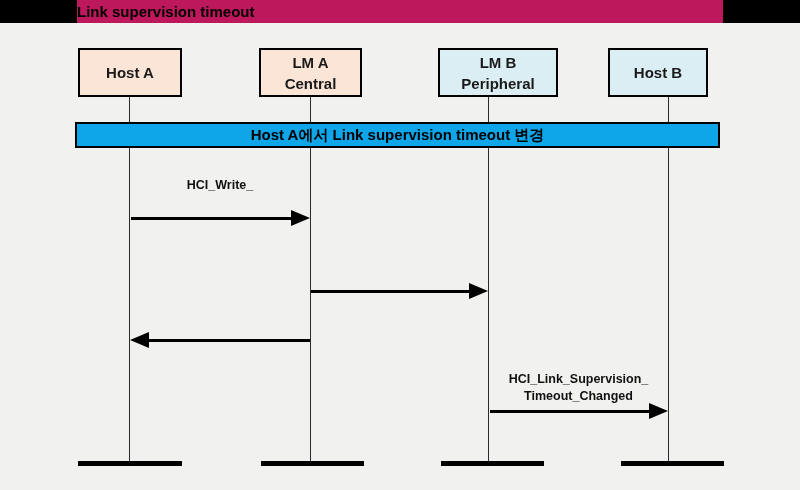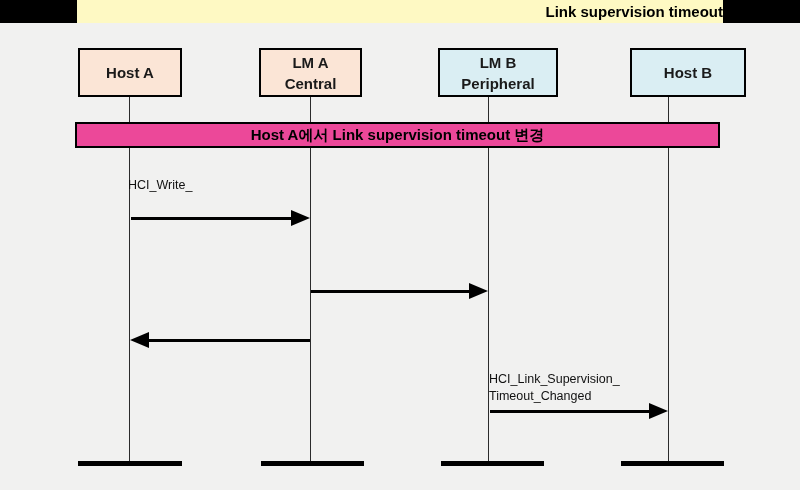--- a/index.html
+++ b/index.html
@@ -9,50 +9,50 @@
     font-family:"Liberation Sans", sans-serif;
     position:relative;
     overflow:hidden;
   }
   .stage{position:absolute;left:0;top:0;width:800px;height:490px;}
 
   
   .topband{position:absolute;left:0;top:0;width:800px;height:23px;background:#000;}
   .titlebar{
     position:absolute;left:77px;top:0;width:646px;height:23px;
-    background:#fef9c3;color:#000;
-    font-size:15px;font-weight:bold;text-align:right;line-height:23px;
+    background:#be185d;color:#000;
+    font-size:15px;font-weight:bold;text-align:left;line-height:23px;
   }
 
   
   .lifeline{position:absolute;top:97px;height:367px;width:1px;background:#2b2b2b;}
 
   
   .actor{
     position:absolute;top:48px;height:49px;box-sizing:border-box;
     border:2px solid #000;
     display:flex;flex-direction:column;justify-content:center;align-items:center;
     font-size:15px;font-weight:bold;color:#1a1a1a;line-height:21px;
   }
   .actor.peach{background:#fbe5d6;}
   .actor.blue{background:#daeef3;}
 
   
   .banner{
     position:absolute;left:75px;top:122px;width:645px;height:26px;box-sizing:border-box;
-    background:#ec4899;border:2px solid #000;
+    background:#0ea5e9;border:2px solid #000;
     font-size:15px;font-weight:bold;color:#000;
     text-align:center;line-height:22px;
   }
 
   
   .msg-label{
     position:absolute;
-    font-size:12.5px;font-weight:normal;color:#111;
-    line-height:17px;white-space:nowrap;
+    font-size:12.5px;font-weight:bold;color:#111;
+    text-align:center;line-height:17px;white-space:nowrap;
   }
   .msg-line{position:absolute;height:3px;background:#000;}
   .head-right{
     position:absolute;width:0;height:0;
     border-top:8px solid transparent;border-bottom:8px solid transparent;
     border-left:19px solid #000;
   }
   .head-left{
     position:absolute;width:0;height:0;
     border-top:8px solid transparent;border-bottom:8px solid transparent;
@@ -79,21 +79,21 @@
     <div>LM A</div>
     <div>Central</div>
   </div>
   <div class="actor peach" style="left:78px;width:104px">
     <div>Host A</div>
   </div>
   <div class="actor blue" style="left:438px;width:120px">
     <div>LM B</div>
     <div>Peripheral</div>
   </div>
-  <div class="actor blue" style="left:630px;width:116px">
+  <div class="actor blue" style="left:608px;width:100px">
     <div>Host B</div>
   </div>
 
   <div class="banner">Host A에서 Link supervision timeout 변경</div>
 
   <div class="msg-label" style="left:128px;top:177px;width:184px">
     <div>HCI_Write_</div>
   </div>
   <div class="msg-line" style="left:131px;top:217px;width:162px"></div>
   <div class="head-right" style="left:291px;top:210px"></div>

